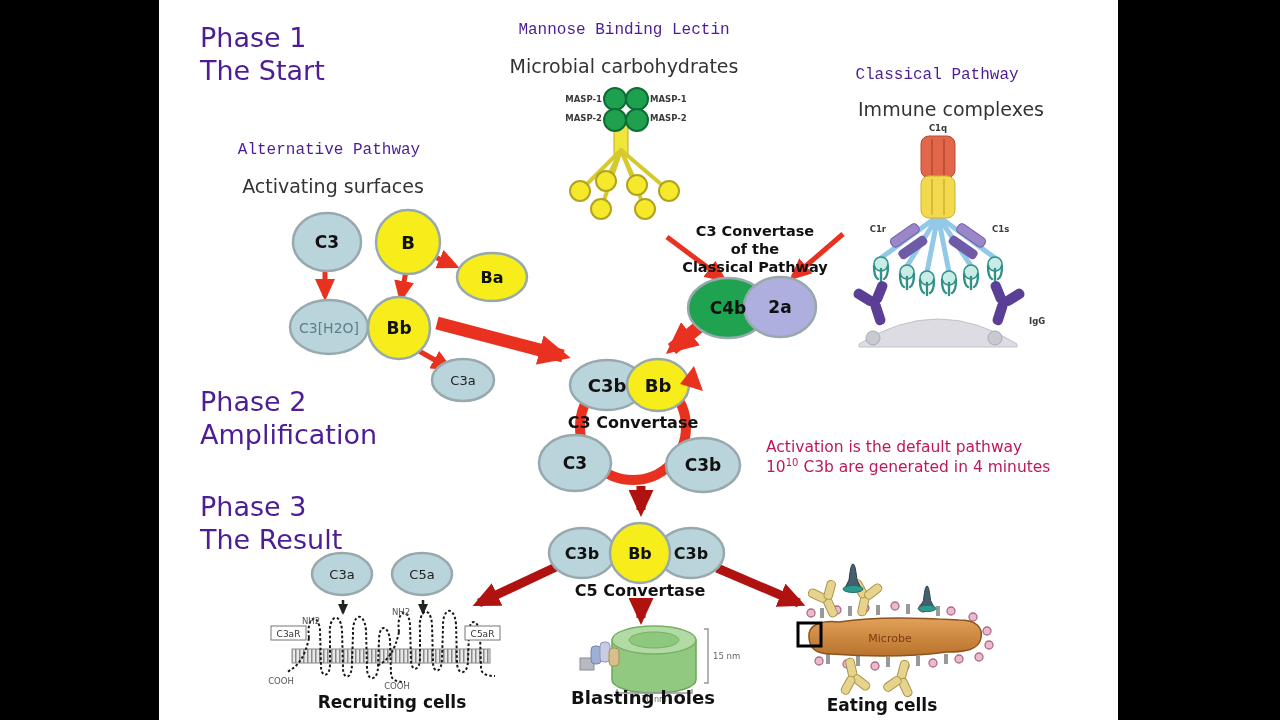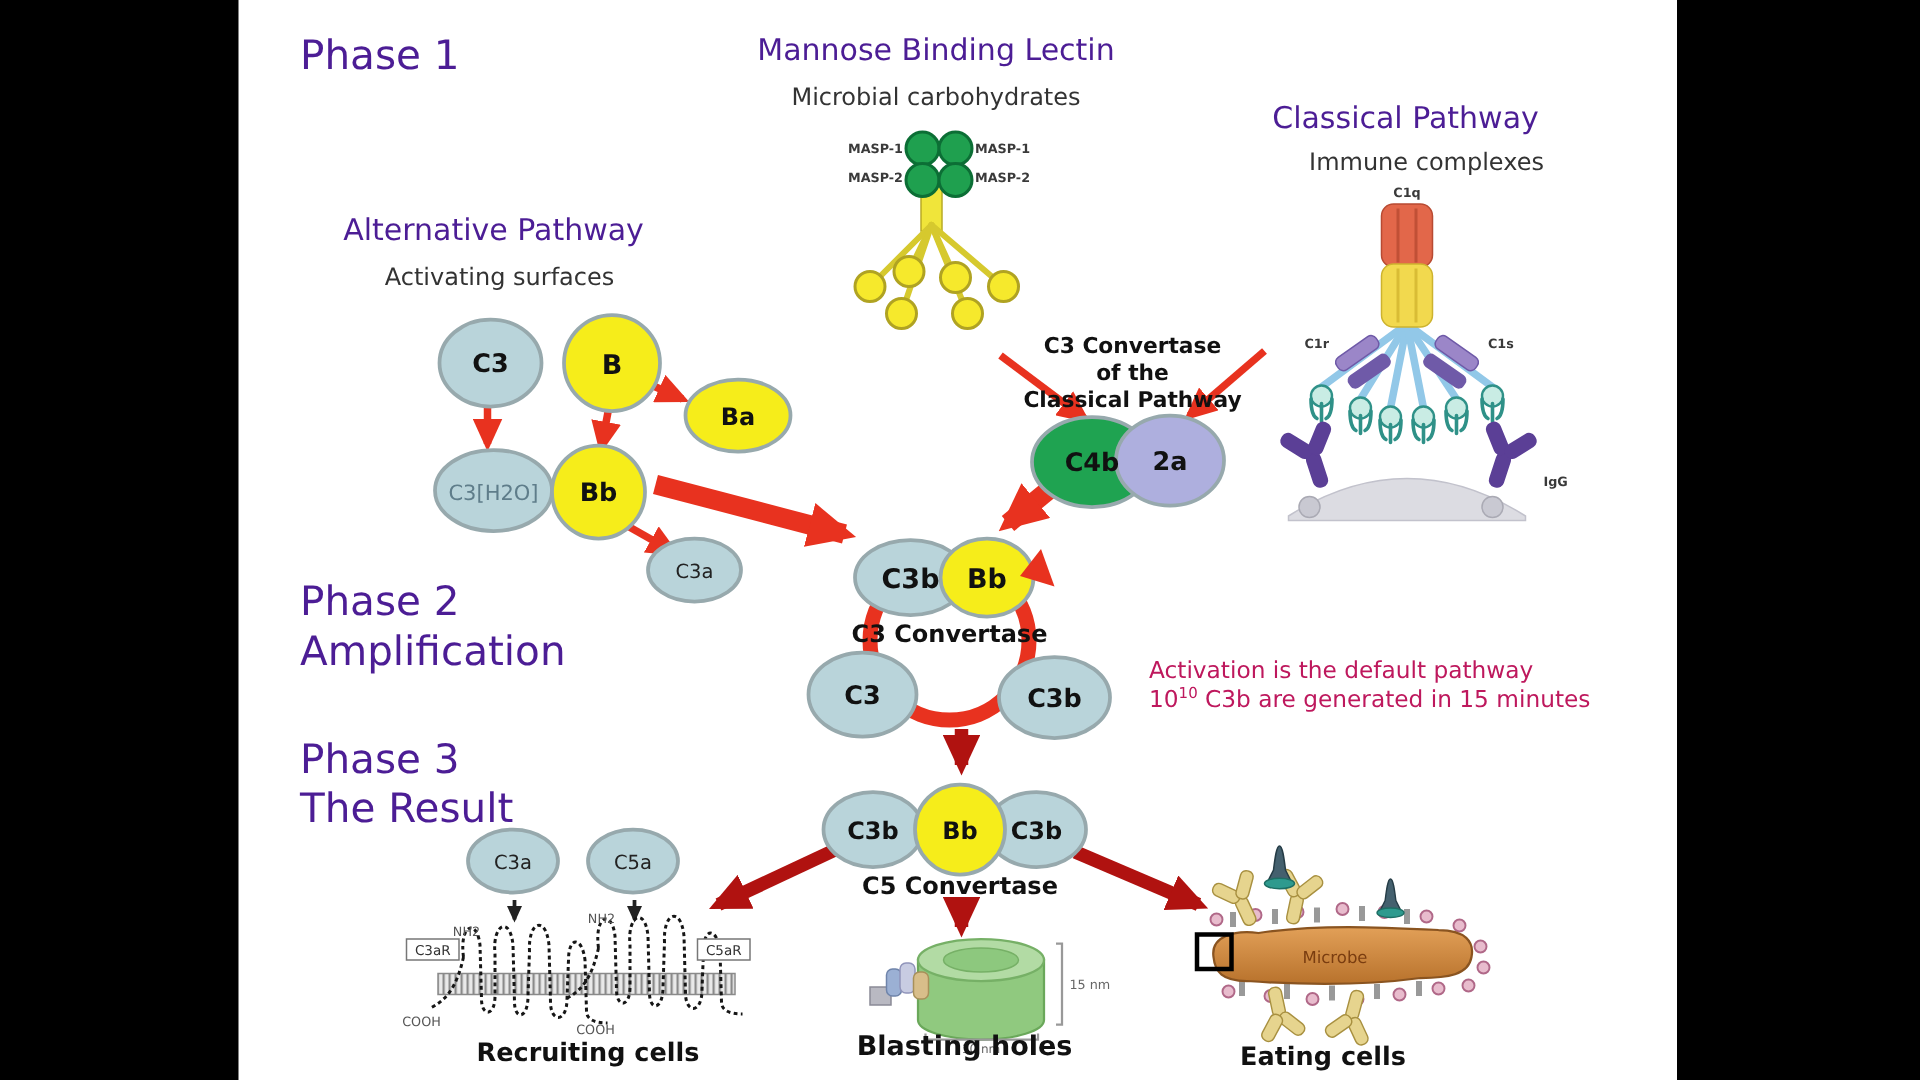--- a/index.html
+++ b/index.html
@@ -3,22 +3,22 @@
 <meta charset="utf-8">
 <style>
   html,body{margin:0;padding:0;background:#000;}
   .stage{position:relative;width:1280px;height:720px;background:#000;overflow:hidden;
          font-family:"DejaVu Sans","Liberation Sans",sans-serif;}
   .canvas{position:absolute;left:159px;top:0;width:959px;height:720px;background:#fff;}
   .layer{position:absolute;left:0;top:0;}
   .txt{position:absolute;color:#4c1d95;white-space:nowrap;line-height:1.22;}
   .ctr{transform:translateX(-50%);text-align:center;}
   .h1{font-size:27px;}
-  .h2{font-size:20px;}
-  .sub{font-size:16px;color:#333;}
+  .h2{font-size:16px;font-family:Liberation Mono, monospace;}
+  .sub{font-size:19px;color:#333;}
   .note{font-size:15.5px;color:#be185d;margin-top:42px;}
   .note sup{font-size:10px;}
   .convlabel{font-size:16px;font-weight:bold;color:#111;}
   .c3cc{font-size:14.5px;font-weight:bold;line-height:1.25;color:#111;}
   .result-label{font-size:17px;font-weight:bold;color:#111;}
 </style>
 </head>
 <body>
 
 <div class="stage">
@@ -269,20 +269,21 @@
         <use href="#abY" fill="#e6d48e" stroke="#a89040" transform="translate(694,676) rotate(168) scale(0.95)"></use>
         <use href="#abY" fill="#e6d48e" stroke="#a89040" transform="translate(742,678) rotate(195) scale(0.95)"></use>
         <use href="#mac" transform="translate(694,584)"></use>
         <use href="#mac" transform="translate(768,604) scale(0.9)"></use>
         <rect x="639" y="623" width="23" height="23" fill="none" stroke="#000" stroke-width="3"></rect>
       </g>
     </svg>
 
     <div class="txt h1" style="left:41px;top:22px;">
       <div>Phase 1</div>
+      <div>The Start</div>
     </div>
     <div class="txt h1" style="left:41px;top:386px;">
       <div>Phase 2</div>
       <div>Amplification</div>
     </div>
     <div class="txt h1" style="left:41px;top:491px;">
       <div>Phase 3</div>
       <div>The Result</div>
     </div>
 
@@ -299,20 +300,20 @@
       <div>C3 Convertase</div>
       <div>of the</div>
       <div>Classical Pathway</div>
     </div>
 
     <div class="txt convlabel ctr" style="left:474px;top:413px;">C3 Convertase</div>
     <div class="txt convlabel ctr" style="left:481px;top:581px;">C5 Convertase</div>
 
     <div class="txt note" style="left:607px;top:396px;">
       <div>Activation is the default pathway</div>
-      <div><span>10</span><sup>10</sup><span> C3b are generated in 15 minutes</span></div>
+      <div><span>10</span><sup>10</sup><span> C3b are generated in 4 minutes</span></div>
     </div>
 
     <div class="txt result-label ctr" style="left:233px;top:692px;">Recruiting cells</div>
     <div class="txt result-label ctr" style="left:484px;top:687px;font-size:18px;text-align:center;">Blasting holes</div>
     <div class="txt result-label ctr" style="left:723px;top:695px;">Eating cells</div>
   </div>
 </div>
 
 </body></html>

